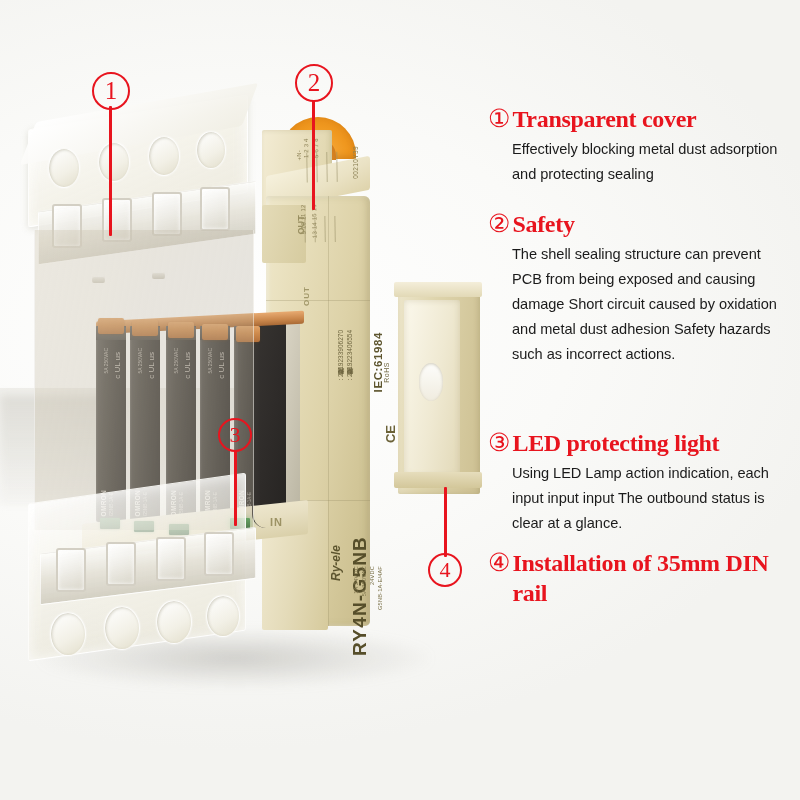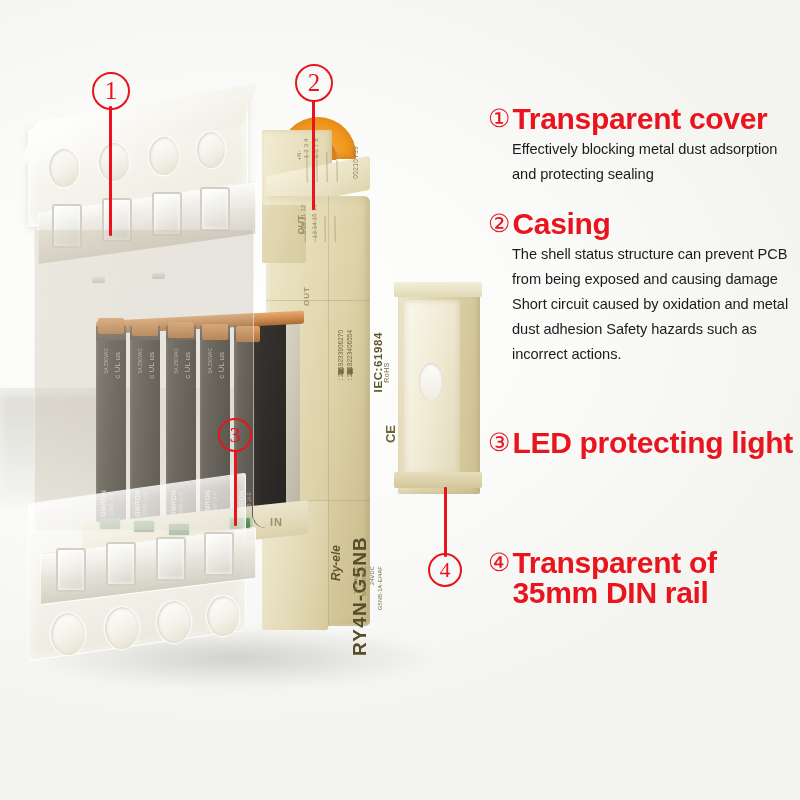--- a/index.html
+++ b/index.html
@@ -517,23 +517,23 @@
     color: #e8141e;
   }
   .head-num {
     font-family: "Liberation Serif", serif;
     font-size: 25px;
     line-height: 30px;
     color: #e8141e;
     flex: 0 0 auto;
   }
   .head-title {
-    font-family: Liberation Sans, sans-serif;
+    font-family: Liberation Serif, serif;
     font-weight: 700;
-    font-size: 30px;
+    font-size: 24px;
     line-height: 30px;
     color: #e8141e;
     letter-spacing: -0.3px;
   }
   .feature-body {
     margin-top: 3px;
     margin-left: 24px;
     font-family: "Liberation Sans", sans-serif;
     font-size: 14.6px;
     line-height: 25px;
@@ -719,33 +719,34 @@
       <div class="feature-head">
         <span class="head-num">①</span>
         <span class="head-title">Transparent cover</span>
       </div>
       <div class="feature-body">Effectively blocking metal dust adsorption and protecting sealing</div>
     </div>
 
     <div class="feature" style="top:209px;">
       <div class="feature-head">
         <span class="head-num">②</span>
-        <span class="head-title">Casing</span>
+        <span class="head-title">Safety</span>
       </div>
-      <div class="feature-body">The shell status structure can prevent PCB from being exposed and causing damage Short circuit caused by oxidation and metal dust adhesion Safety hazards such as incorrect actions.</div>
+      <div class="feature-body">The shell sealing structure can prevent PCB from being exposed and causing damage Short circuit caused by oxidation and metal dust adhesion Safety hazards such as incorrect actions.</div>
     </div>
 
     <div class="feature" style="top:428px;">
       <div class="feature-head">
         <span class="head-num">③</span>
         <span class="head-title">LED protecting light</span>
       </div>
+      <div class="feature-body">Using LED Lamp action indication, each input input input The outbound status is clear at a glance.</div>
     </div>
 
     <div class="feature" style="top:548px;">
       <div class="feature-head">
         <span class="head-num">④</span>
-        <span class="head-title">Transparent of 35mm DIN rail</span>
+        <span class="head-title">Installation of 35mm DIN rail</span>
       </div>
     </div>
 
   </div>
 </div>
 
 </body></html>

